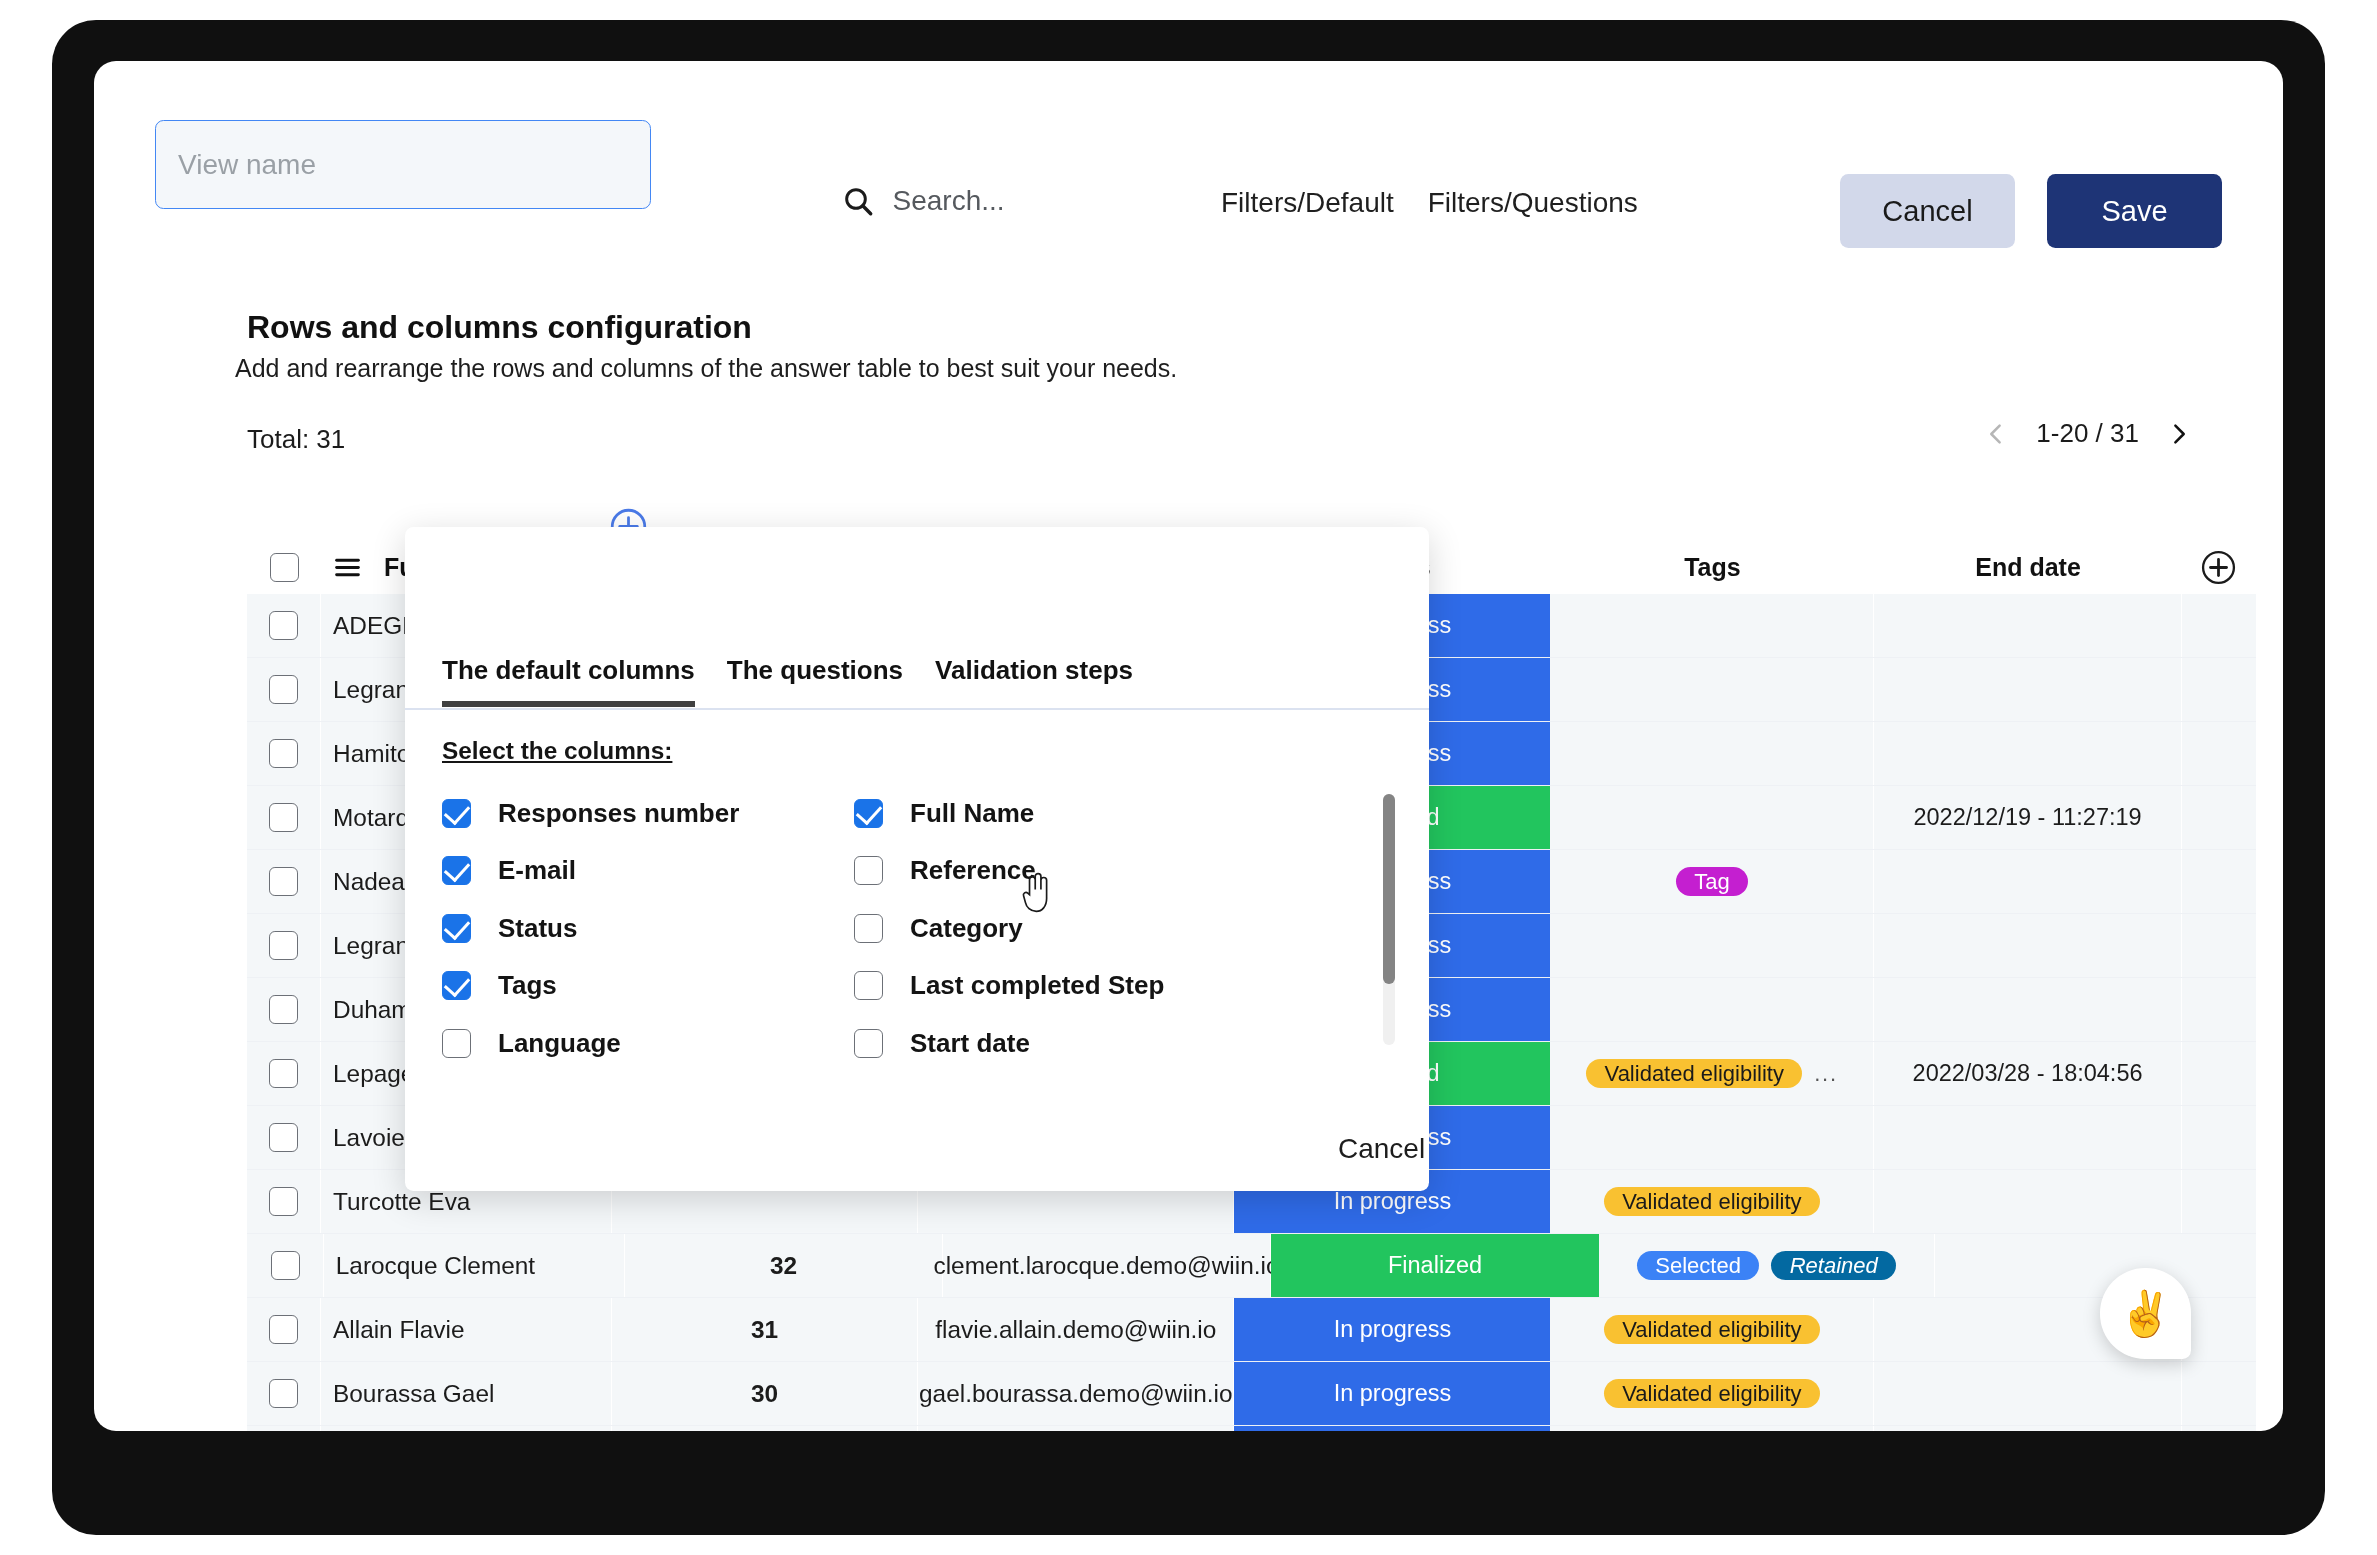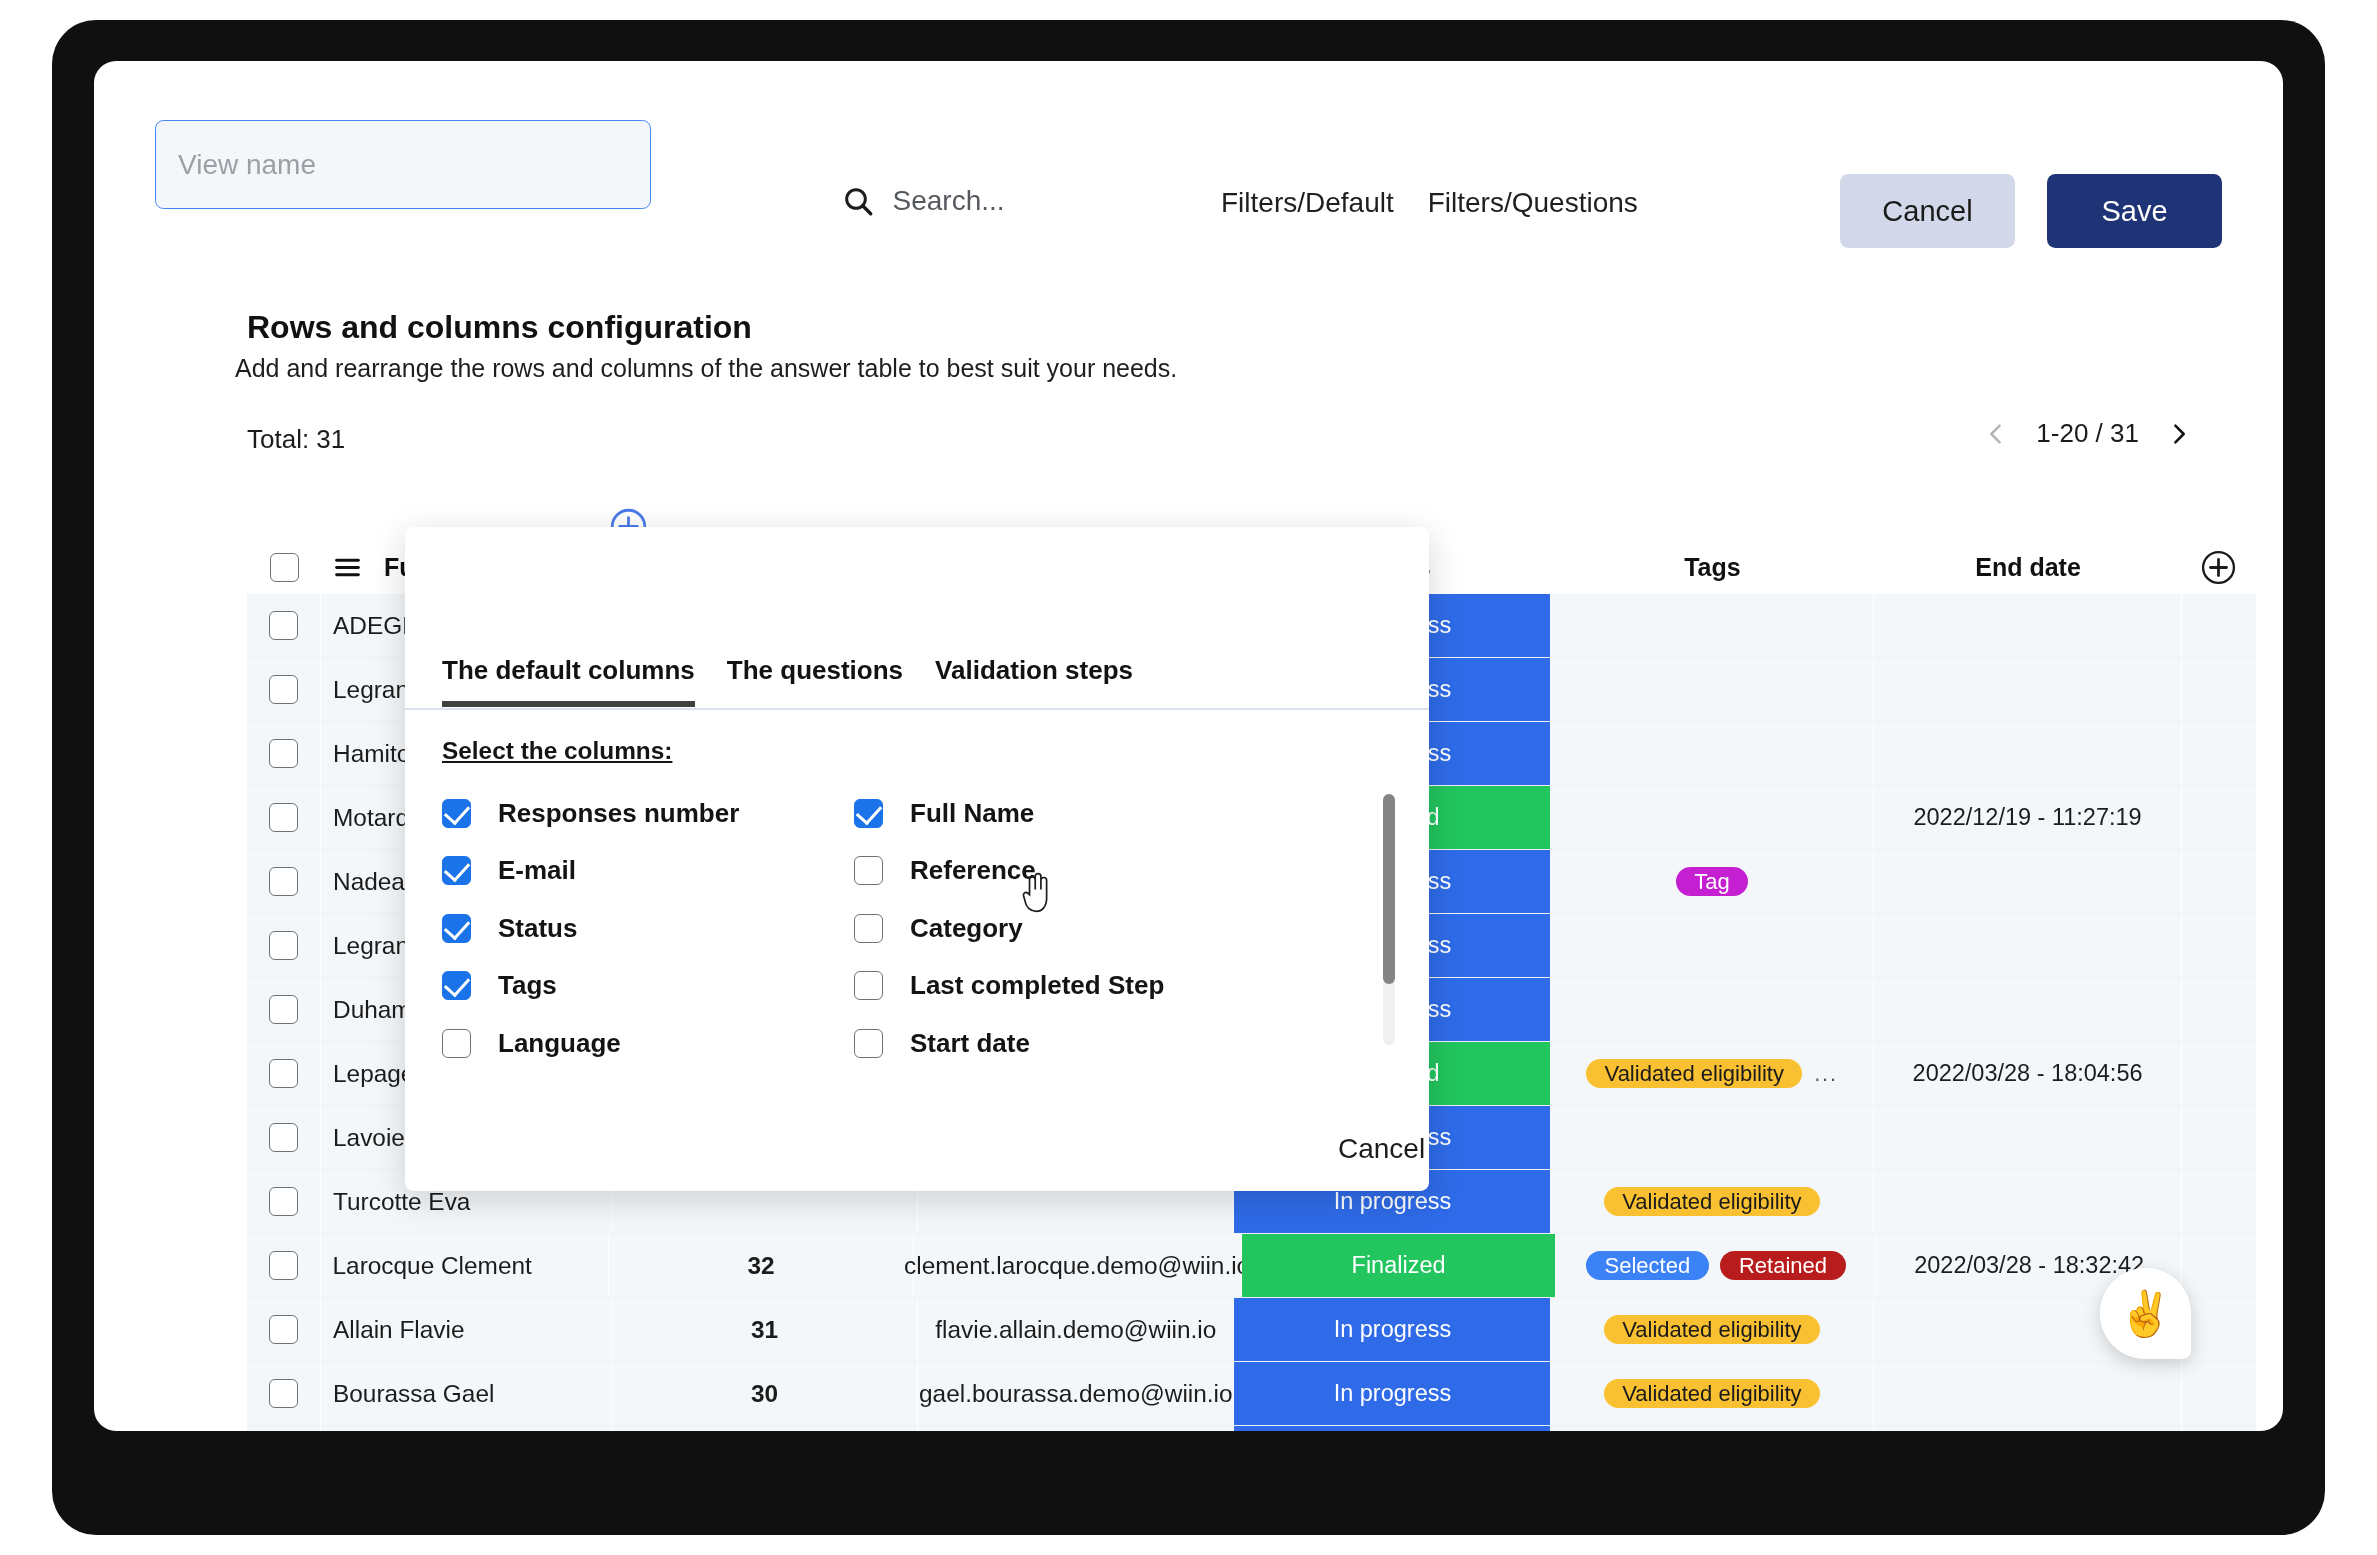--- a/index.html
+++ b/index.html
@@ -161,21 +161,21 @@
 
   .pill {
     display:inline-flex; align-items:center; justify-content:center;
     border-radius: 840px; color: #fff;
     font-size: 22px; height: 29px; padding: 0 18.5px;
     white-space: nowrap;
   }
   .pill-yellow { background: #f9c131; color: #1a1a1a; }
   .pill-purple { background: #c41fd0; }
   .pill-blue   { background: #3b82f6; }
-  .pill-red    { background: #b91c1c; }
+  .pill-red    { background: #0369a1; font-style: italic; }
   .pill-dots { font-size: 22px; color: #555; letter-spacing: 1.7px; }
   .date-txt { font-size: 23.5px; color: #1c1c1c; }
 
   
   .modal {
     position: absolute;
     left: 311px; top: 466px;
     width: 1024px; height: 664px;
     background: #ffffff;
     border-radius: 8.4px;
@@ -525,23 +525,20 @@
             <div class="c-name">Larocque Clement</div>
             <div class="c-resp">32</div>
             <div class="c-mail">clement.larocque.demo@wiin.io</div>
             <div class="c-stat">
               <div class="status-cell st-final">Finalized</div>
             </div>
             <div class="c-tags">
               <span class="pill pill-blue">Selected</span>
               <span class="pill pill-red">Retained</span>
             </div>
-            <div class="c-date">
-              <span class="date-txt">2022/03/28 - 18:32:42</span>
-            </div>
             <div class="c-plus"></div>
           </div>
           <div class="trow body-row">
             <div class="c-check">
               <span class="cb"></span>
             </div>
             <div class="c-name">Allain Flavie</div>
             <div class="c-resp">31</div>
             <div class="c-mail">flavie.allain.demo@wiin.io</div>
             <div class="c-stat">

